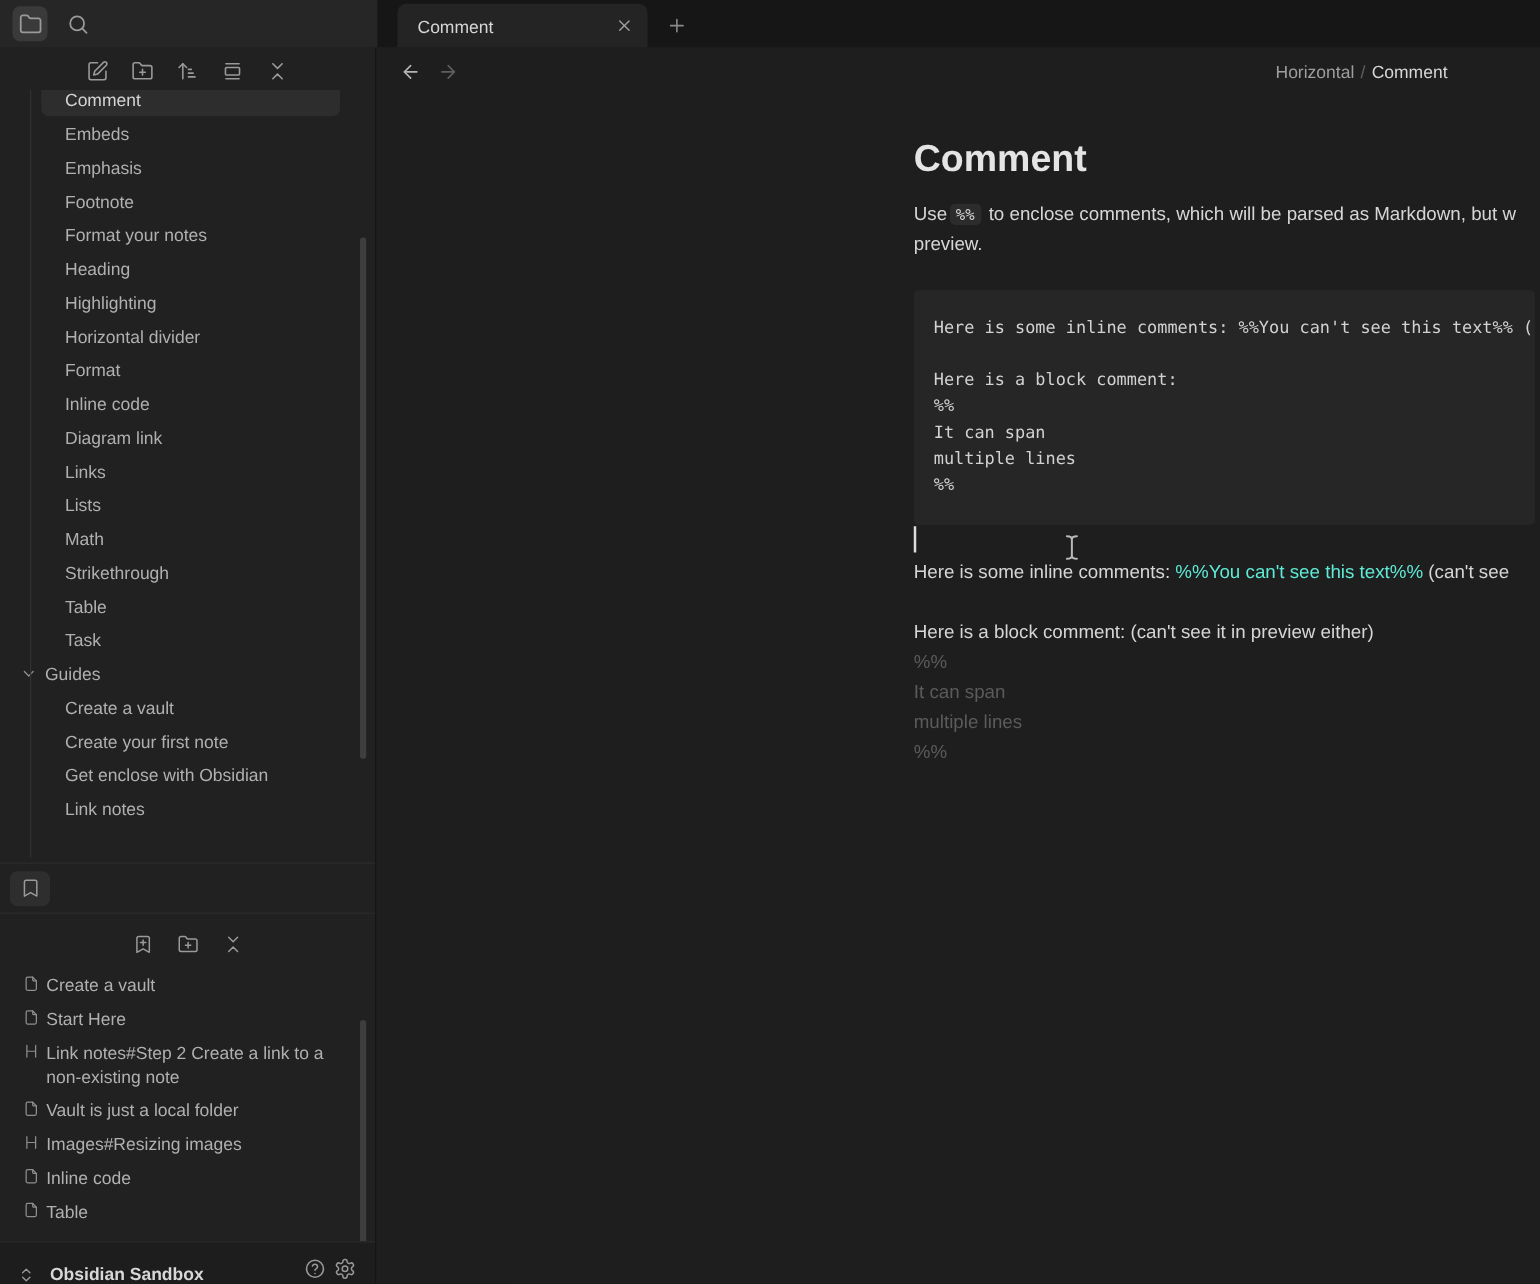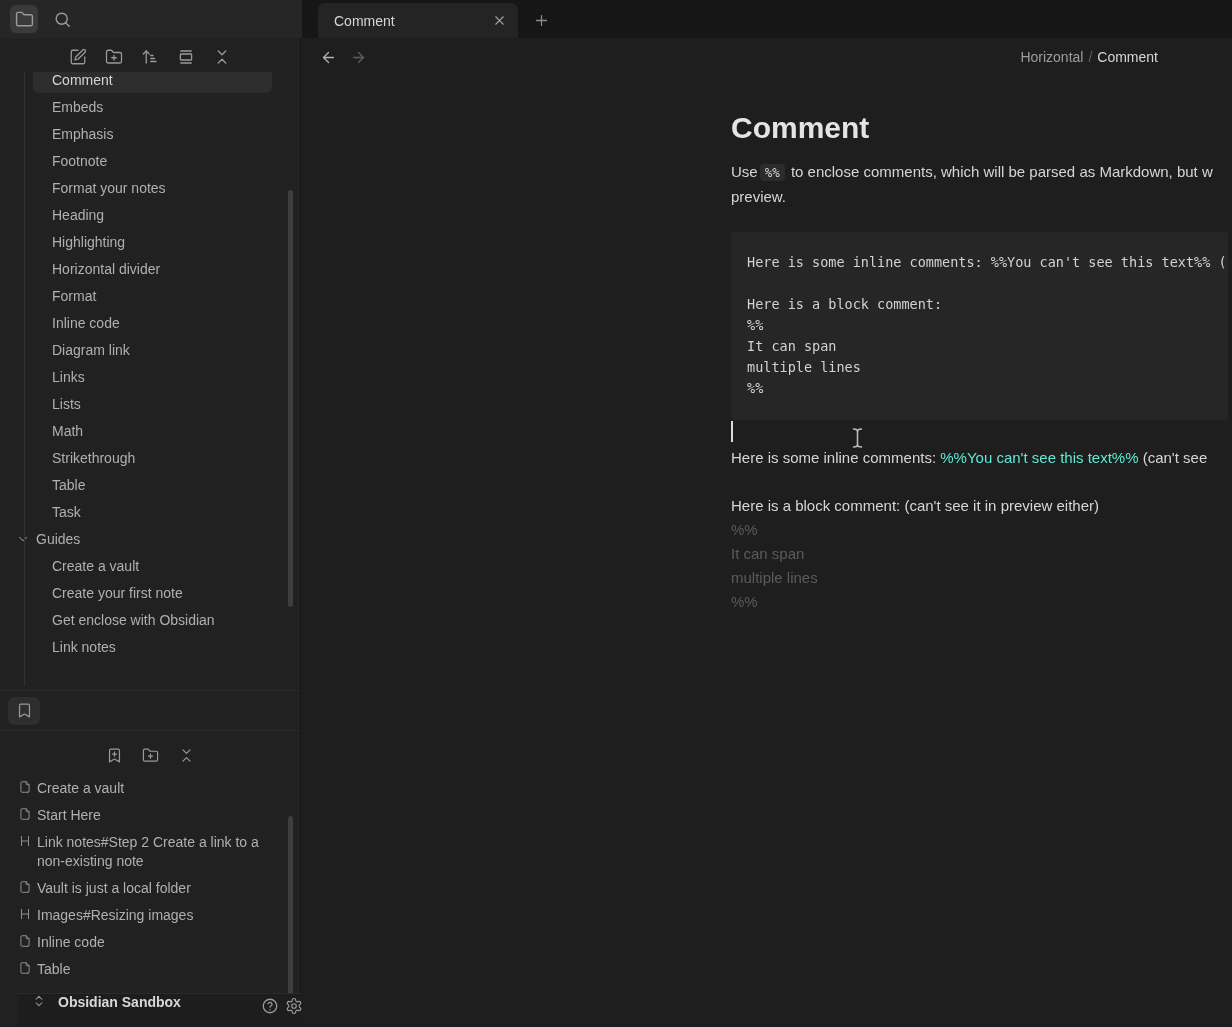--- a/index.html
+++ b/index.html
@@ -55,22 +55,22 @@
   .bm-list { position:absolute; left:0; top:734px; right:0; height:221px; overflow:hidden; }
   ul.bm { list-style:none; padding-top:3px; }
   li.bm-item { display:flex; align-items:flex-start; gap:5px; padding:4px 30px 4px 18px;
     font-size:14px; line-height:19px; color:#b0b0b0; }
   li.bm-item .icon { width:14px; flex:0 0 14px; margin-top:1px; color:#8f8f8f; }
   li.bm-item .icon-file, li.bm-item .icon-heading { display:none; }
   li.bm-item[data-icon="file"] .icon-file { display:flex; }
   li.bm-item[data-icon="heading"] .icon-heading { display:flex; }
   .scroll-bm { top:44px; height:187px; }
 
-  .vault-bar { position:absolute; left:18px; bottom:0; width:100%; height:34px; background:#1d1d1d;
-    border-top:1px solid #2b2b2b; display:flex; align-items:flex-start; padding:0 12px 0 14px; }
+  .vault-bar { position:absolute; left:0; bottom:0; width:100%; height:34px; background:#1d1d1d;
+    border-top:1px solid #2b2b2b; display:flex; align-items:flex-end; padding:0 12px 0 14px; }
   .vault-name { margin-left:12px; font-size:14px; font-weight:700; color:#d8d8d8; }
   .vault-bar .spacer { flex:1; }
   .vault-bar .icon-btn { width:24px; height:24px; color:#a2a2a2; }
 
   
   .main { position:absolute; left:302px; top:38px; right:0; bottom:0; background:#1e1e1e; overflow:hidden; }
   .view-header { position:absolute; left:0; top:0; right:0; height:38px;
     display:flex; align-items:center; padding:0 74px 0 14px; }
   .nav-btn { width:24px; height:24px; color:#b4b4b4; }
   .nav-btn.fwd { margin-left:6px; color:#5f5f5f; }

